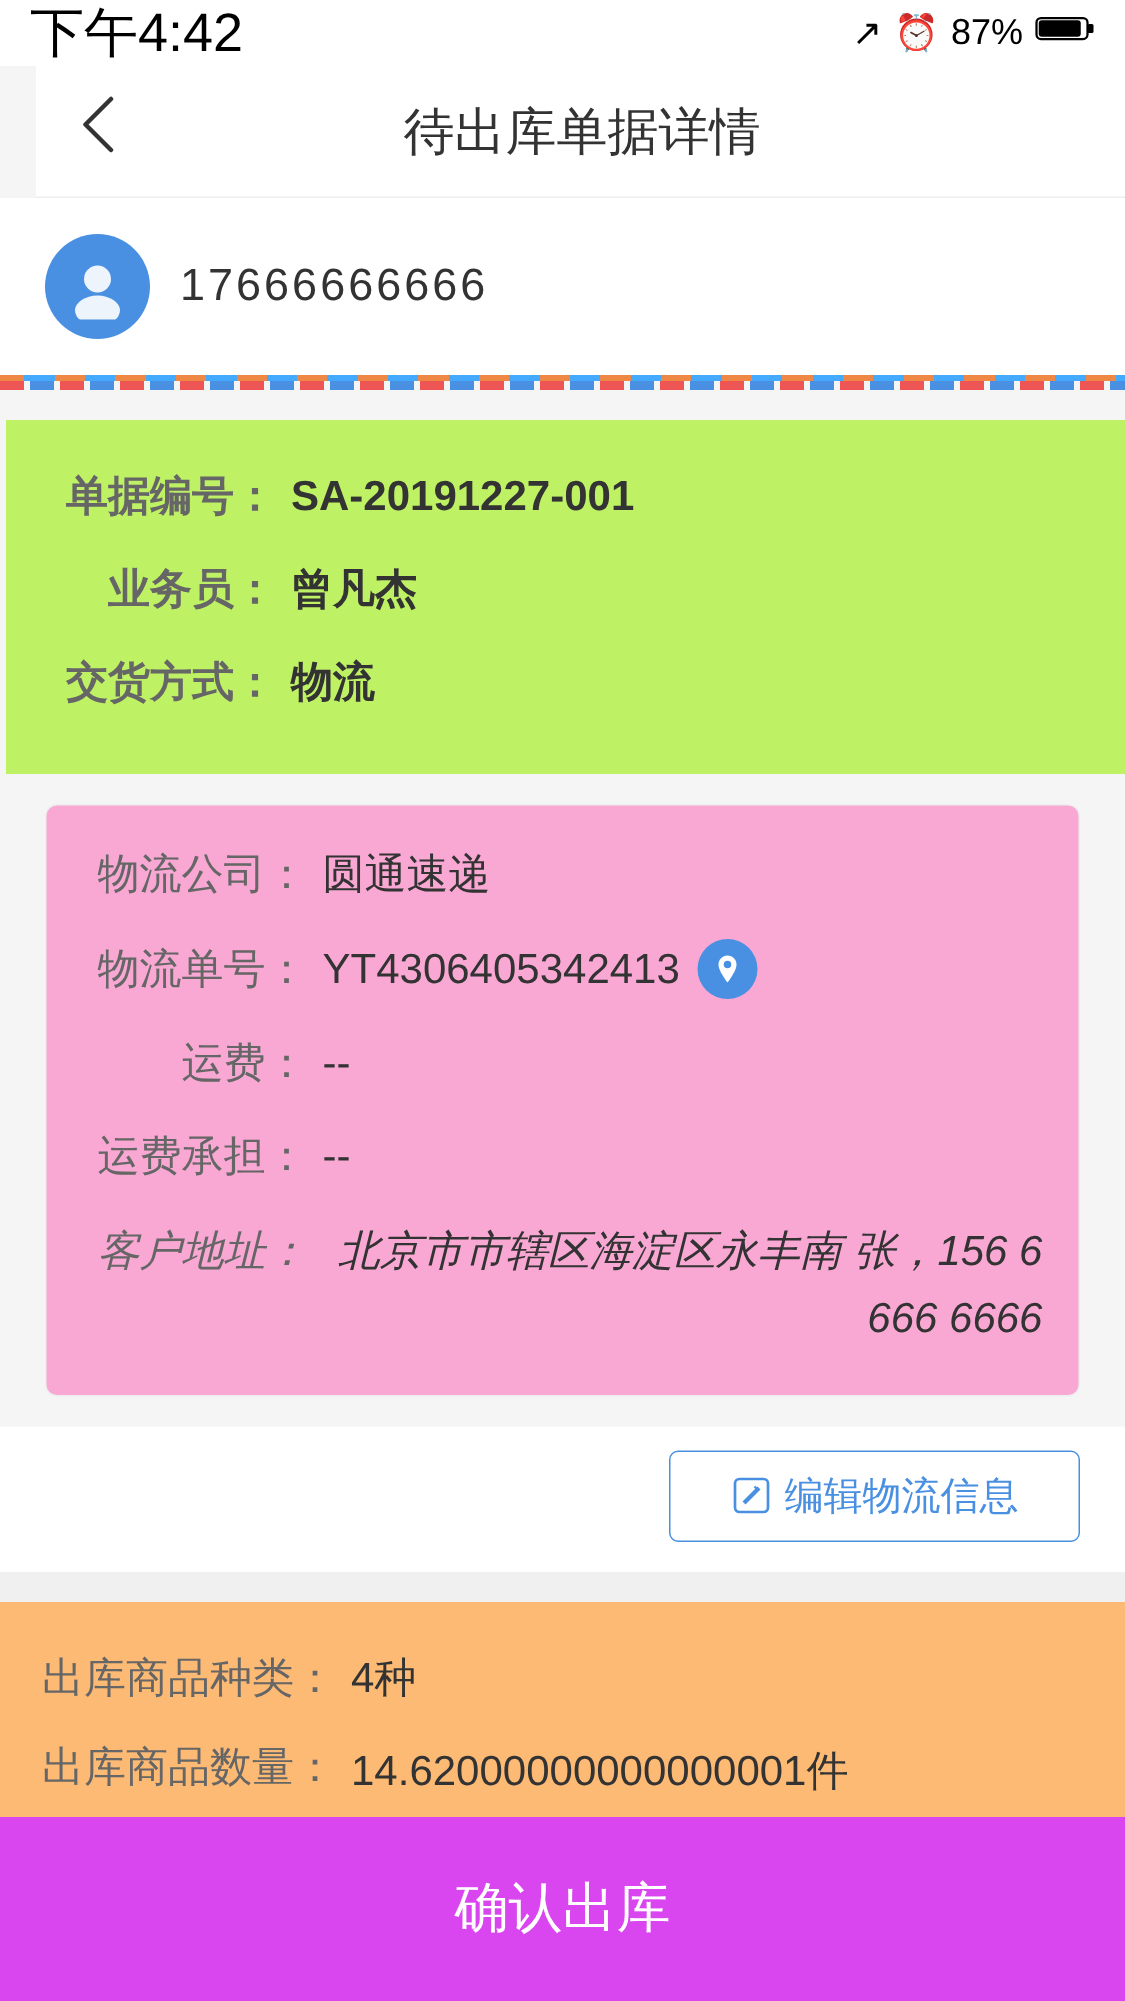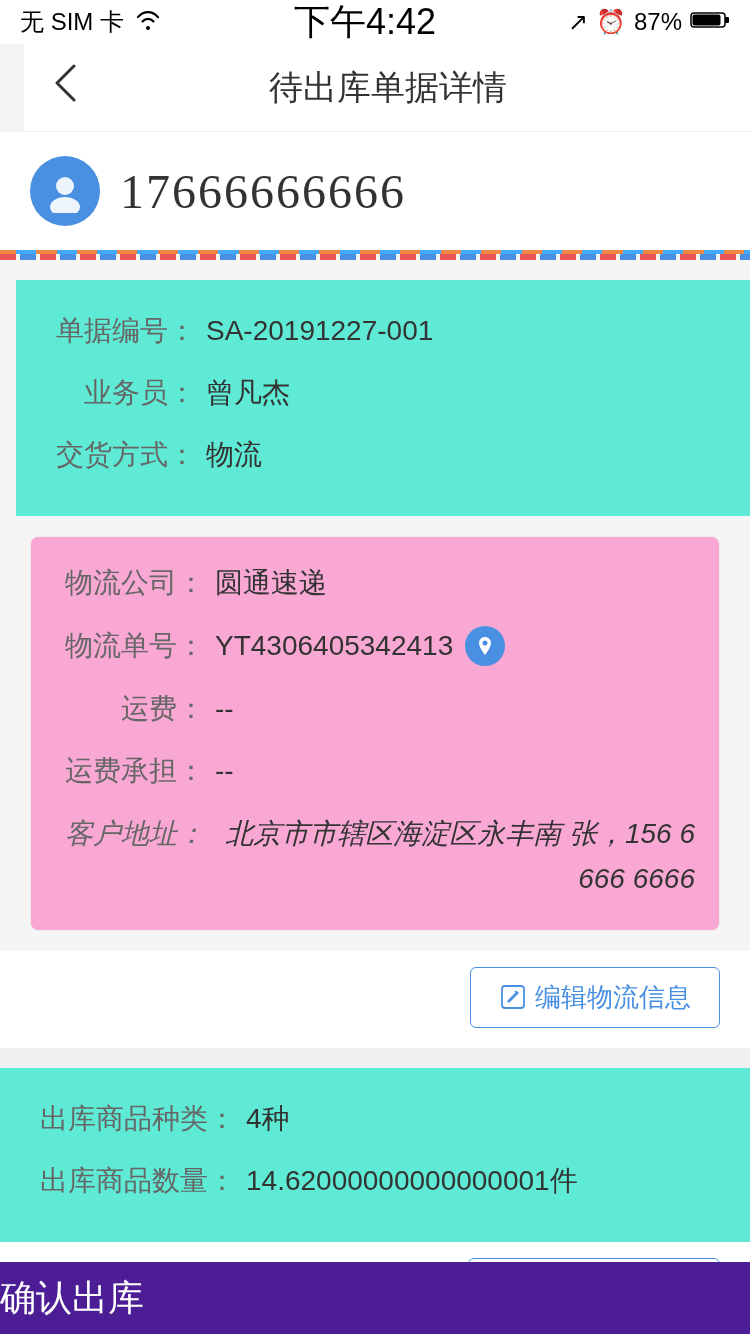--- a/index.html
+++ b/index.html
@@ -89,45 +89,45 @@
       display: flex;
       align-items: center;
       justify-content: center;
       flex-shrink: 0;
     }
     .customer-avatar svg {
       width: 44px;
       height: 44px;
     }
     .customer-phone {
-      font-size: 48px;
+      font-size: 30px;
       color: #333;
       font-weight: 400;
       letter-spacing: 2px;
-      font-family: Liberation Serif, serif;
     }
 
     
     .dashed-separator {
       height: 6px;
       background: repeating-linear-gradient(
         90deg,
         #e55 0px, #e55 16px,
         transparent 16px, transparent 20px,
         #4a90e2 20px, #4a90e2 36px,
         transparent 36px, transparent 40px
       );
       margin: 0;
     }
 
     
     .info-card {
-      background: #5eead4;
-      margin: 20px 0 0 16px;
+      background: #bef264;
+      margin: 20px 0 0 4px;
       padding: 30px 30px 20px 30px;
+      font-weight: bold;
     }
 
     .info-row {
       display: flex;
       align-items: flex-start;
       margin-bottom: 20px;
       font-size: 28px;
       color: #333;
     }
     .info-label {
@@ -198,81 +198,71 @@
       display: flex;
       justify-content: flex-end;
       padding: 16px 30px 20px;
       background: #fff;
     }
     .btn-outline {
       border: 1px solid #4a90e2;
       color: #4a90e2;
       background: #fff;
       border-radius: 6px;
-      padding: 12px 28px;
+      padding: 12px 40px;
       font-size: 26px;
       display: flex;
       align-items: center;
       gap: 8px;
       cursor: pointer;
     }
 
     
     .section-divider {
       height: 20px;
       background: #f0f0f0;
     }
 
     
     .goods-card {
-      background: #5eead4;
-      padding: 30px 30px 20px 36px;
+      background: #fdba74;
+      padding: 30px 30px 20px 24px;
     }
 
     
     .view-detail-btn-wrap {
       display: flex;
       justify-content: flex-end;
       padding: 16px 30px 30px;
       background: #fff;
     }
 
     
     .confirm-btn-area {
       position: fixed;
       bottom: 0;
       left: 0;
       width: 750px;
-      background: #4c1d95;
-      height: 72px;
-      display: flex;
-      align-items: center;
-      justify-content: flex-start;
+      background: #d946ef;
+      height: 123px;
+      display: flex;
+      align-items: center;
+      justify-content: center;
       cursor: pointer;
     }
     .confirm-btn-text {
       font-size: 36px;
       color: #fff;
       font-weight: 400;
     }
   </style>
 </head>
 <body>
 
 <div class="status-bar">
-  <div class="status-left">
-    <span>无 SIM 卡</span>
-    <span>
-      <svg width="28" height="20" viewBox="0 0 28 20" fill="none">
-        <path d="M14 16a2 2 0 100 4 2 2 0 000-4z" fill="#000"></path>
-        <path d="M8.5 11.5C10 9.8 11.9 8.8 14 8.8s4 1 5.5 2.7" stroke="#000" stroke-width="2.2" stroke-linecap="round" fill="none"></path>
-        <path d="M4 7C6.8 4 10.2 2.2 14 2.2s7.2 1.8 10 5" stroke="#000" stroke-width="2.2" stroke-linecap="round" fill="none"></path>
-      </svg>
-    </span>
-  </div>
   <div class="status-center">下午4:42</div>
   <div class="status-right">
     <span>↗</span>
     <span>⏰</span>
     <span>87%</span>
     <span>
       <svg width="40" height="20" viewBox="0 0 40 20">
         <rect x="1" y="3" width="34" height="14" rx="3" ry="3" stroke="#000" stroke-width="1.5" fill="none"></rect>
         <rect x="35" y="7" width="4" height="6" rx="1" fill="#000"></rect>
         <rect x="2.5" y="4.5" width="28" height="11" rx="2" fill="#000"></rect>
@@ -360,21 +350,21 @@
 </div>
 
 <div class="section-divider"></div>
 
 <div class="goods-card">
   <div class="info-row">
     <span class="info-label" style="min-width: 200px;">出库商品种类：</span>
     <span class="info-value">4种</span>
   </div>
   <div class="info-row">
-    <span class="info-label" style="min-width: 200px;">出库商品数量：</span>
+    <span class="info-label" style="min-width: 200px; font-family: Liberation Mono, monospace;">出库商品数量：</span>
     <span class="info-value">14.62000000000000001件</span>
   </div>
 </div>
 
 <div class="view-detail-btn-wrap">
   <button class="btn-outline">
     <svg width="30" height="28" viewBox="0 0 30 28" fill="none">
       <rect x="3" y="3" width="24" height="22" rx="3" stroke="#4a90e2" stroke-width="1.8" fill="none"></rect>
       <line x1="8" y1="9" x2="22" y2="9" stroke="#4a90e2" stroke-width="1.8" stroke-linecap="round"></line>
       <line x1="8" y1="14" x2="22" y2="14" stroke="#4a90e2" stroke-width="1.8" stroke-linecap="round"></line>

